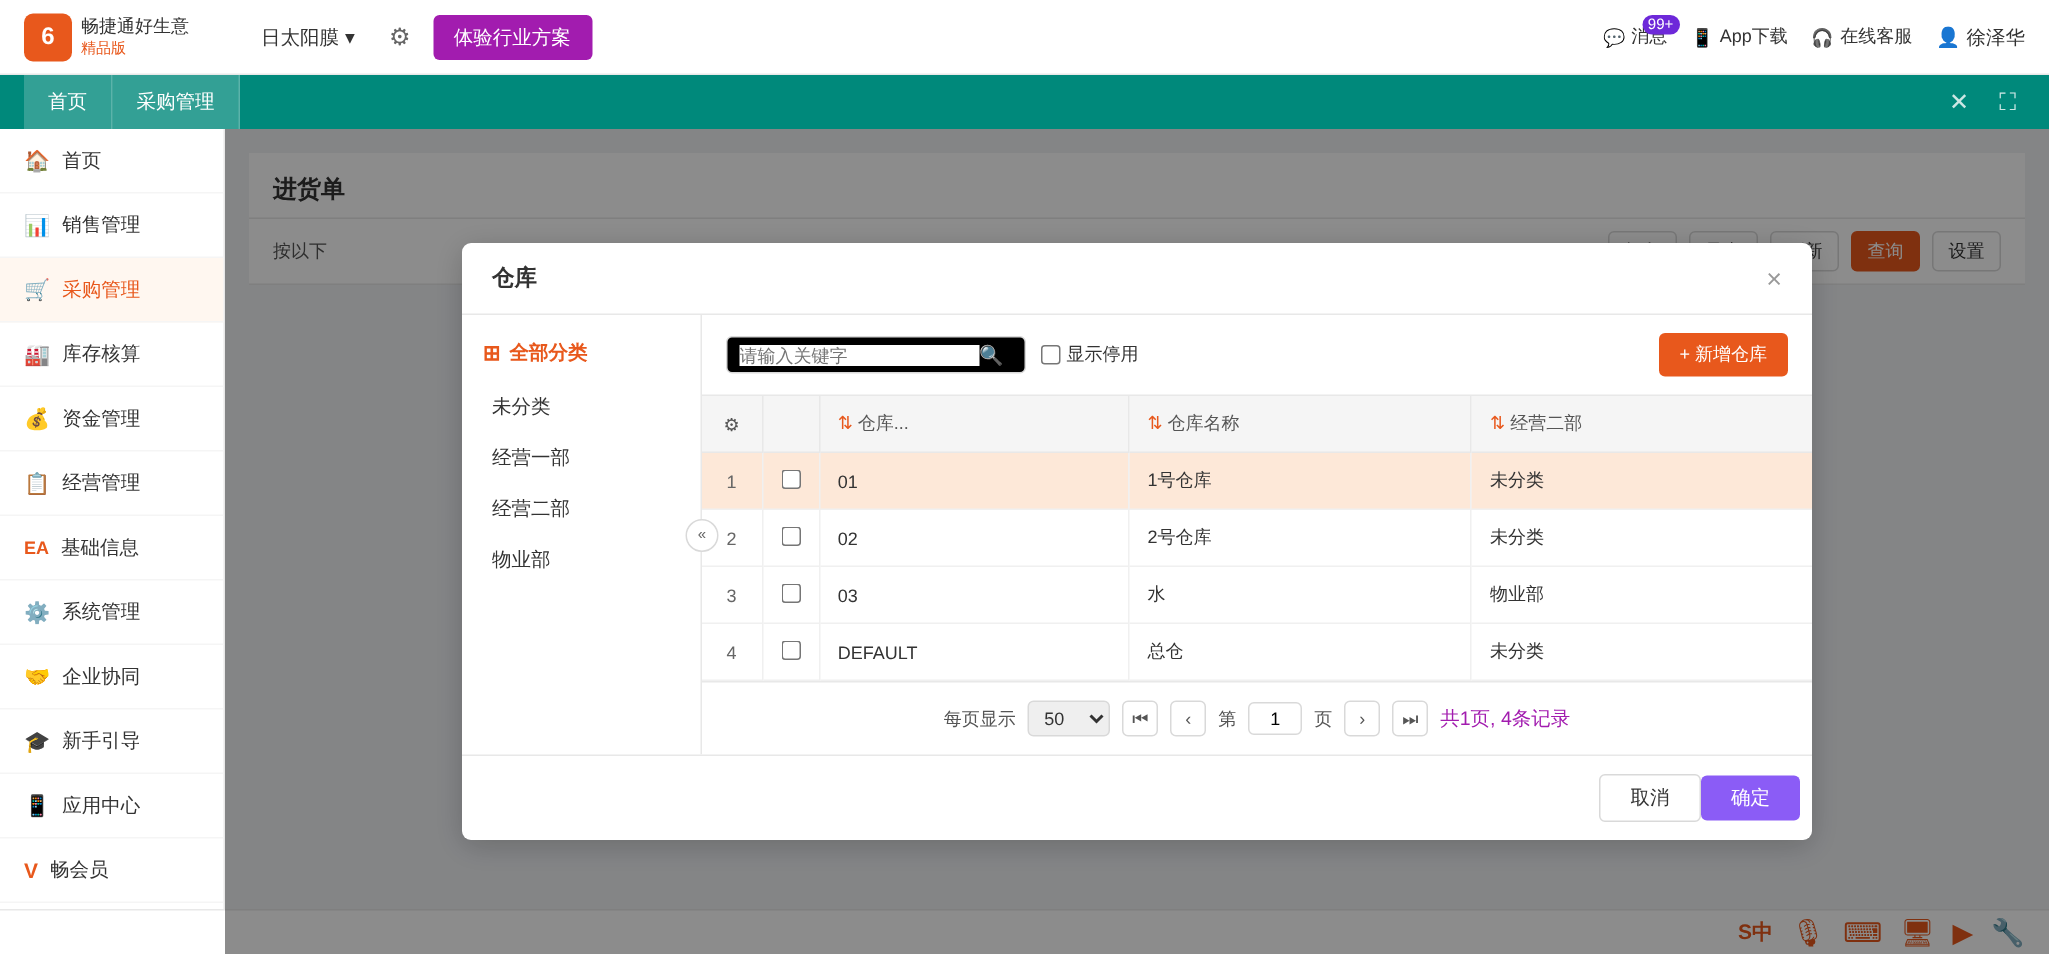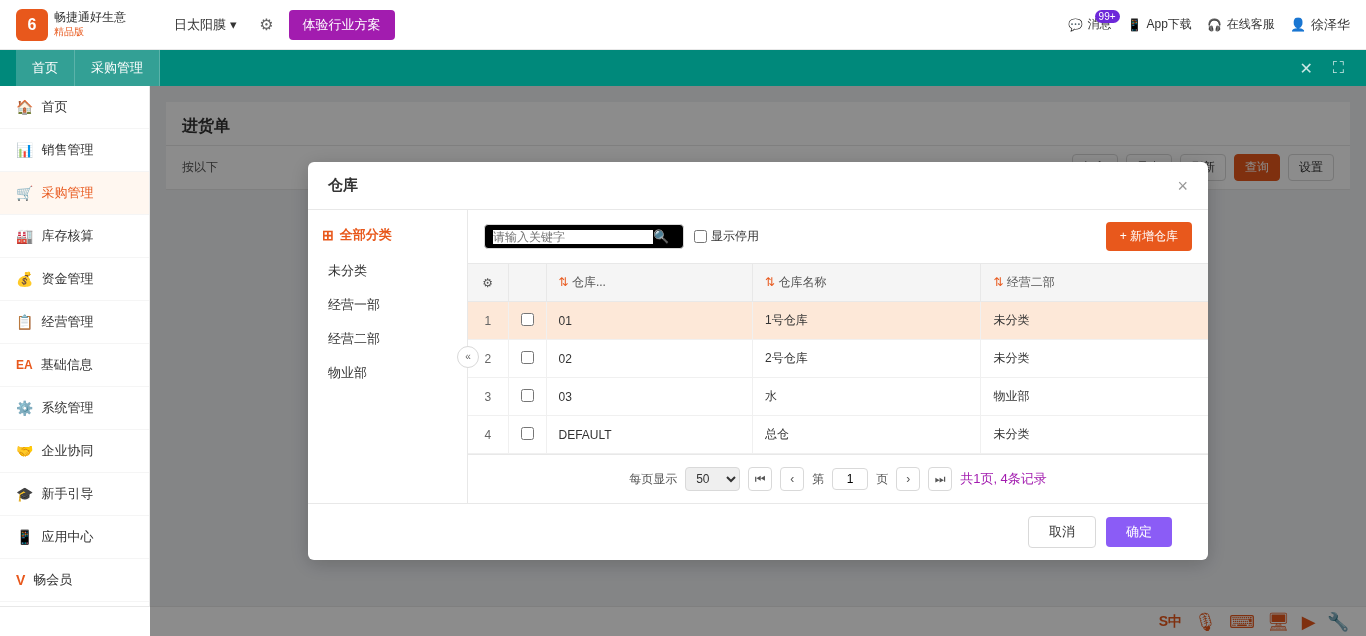--- a/index.html
+++ b/index.html
@@ -374,22 +374,21 @@
       font-size: 12px;
       text-align: center;
     }
     .page-info { font-size: 13px; color: #a21caf; }
 
     
     .modal-footer {
       display: flex;
       align-items: center;
       justify-content: flex-end;
-      gap: 10px;
-      padding: 12px 36px;
+      padding: 12px 8px;
       border-top: 1px solid #e8e8e8;
     }
     .cancel-btn {
       padding: 6px 20px;
       border: 1px solid #d9d9d9;
       border-radius: 4px;
       background: #fff;
       color: #333;
       cursor: pointer;
       font-size: 13px;

